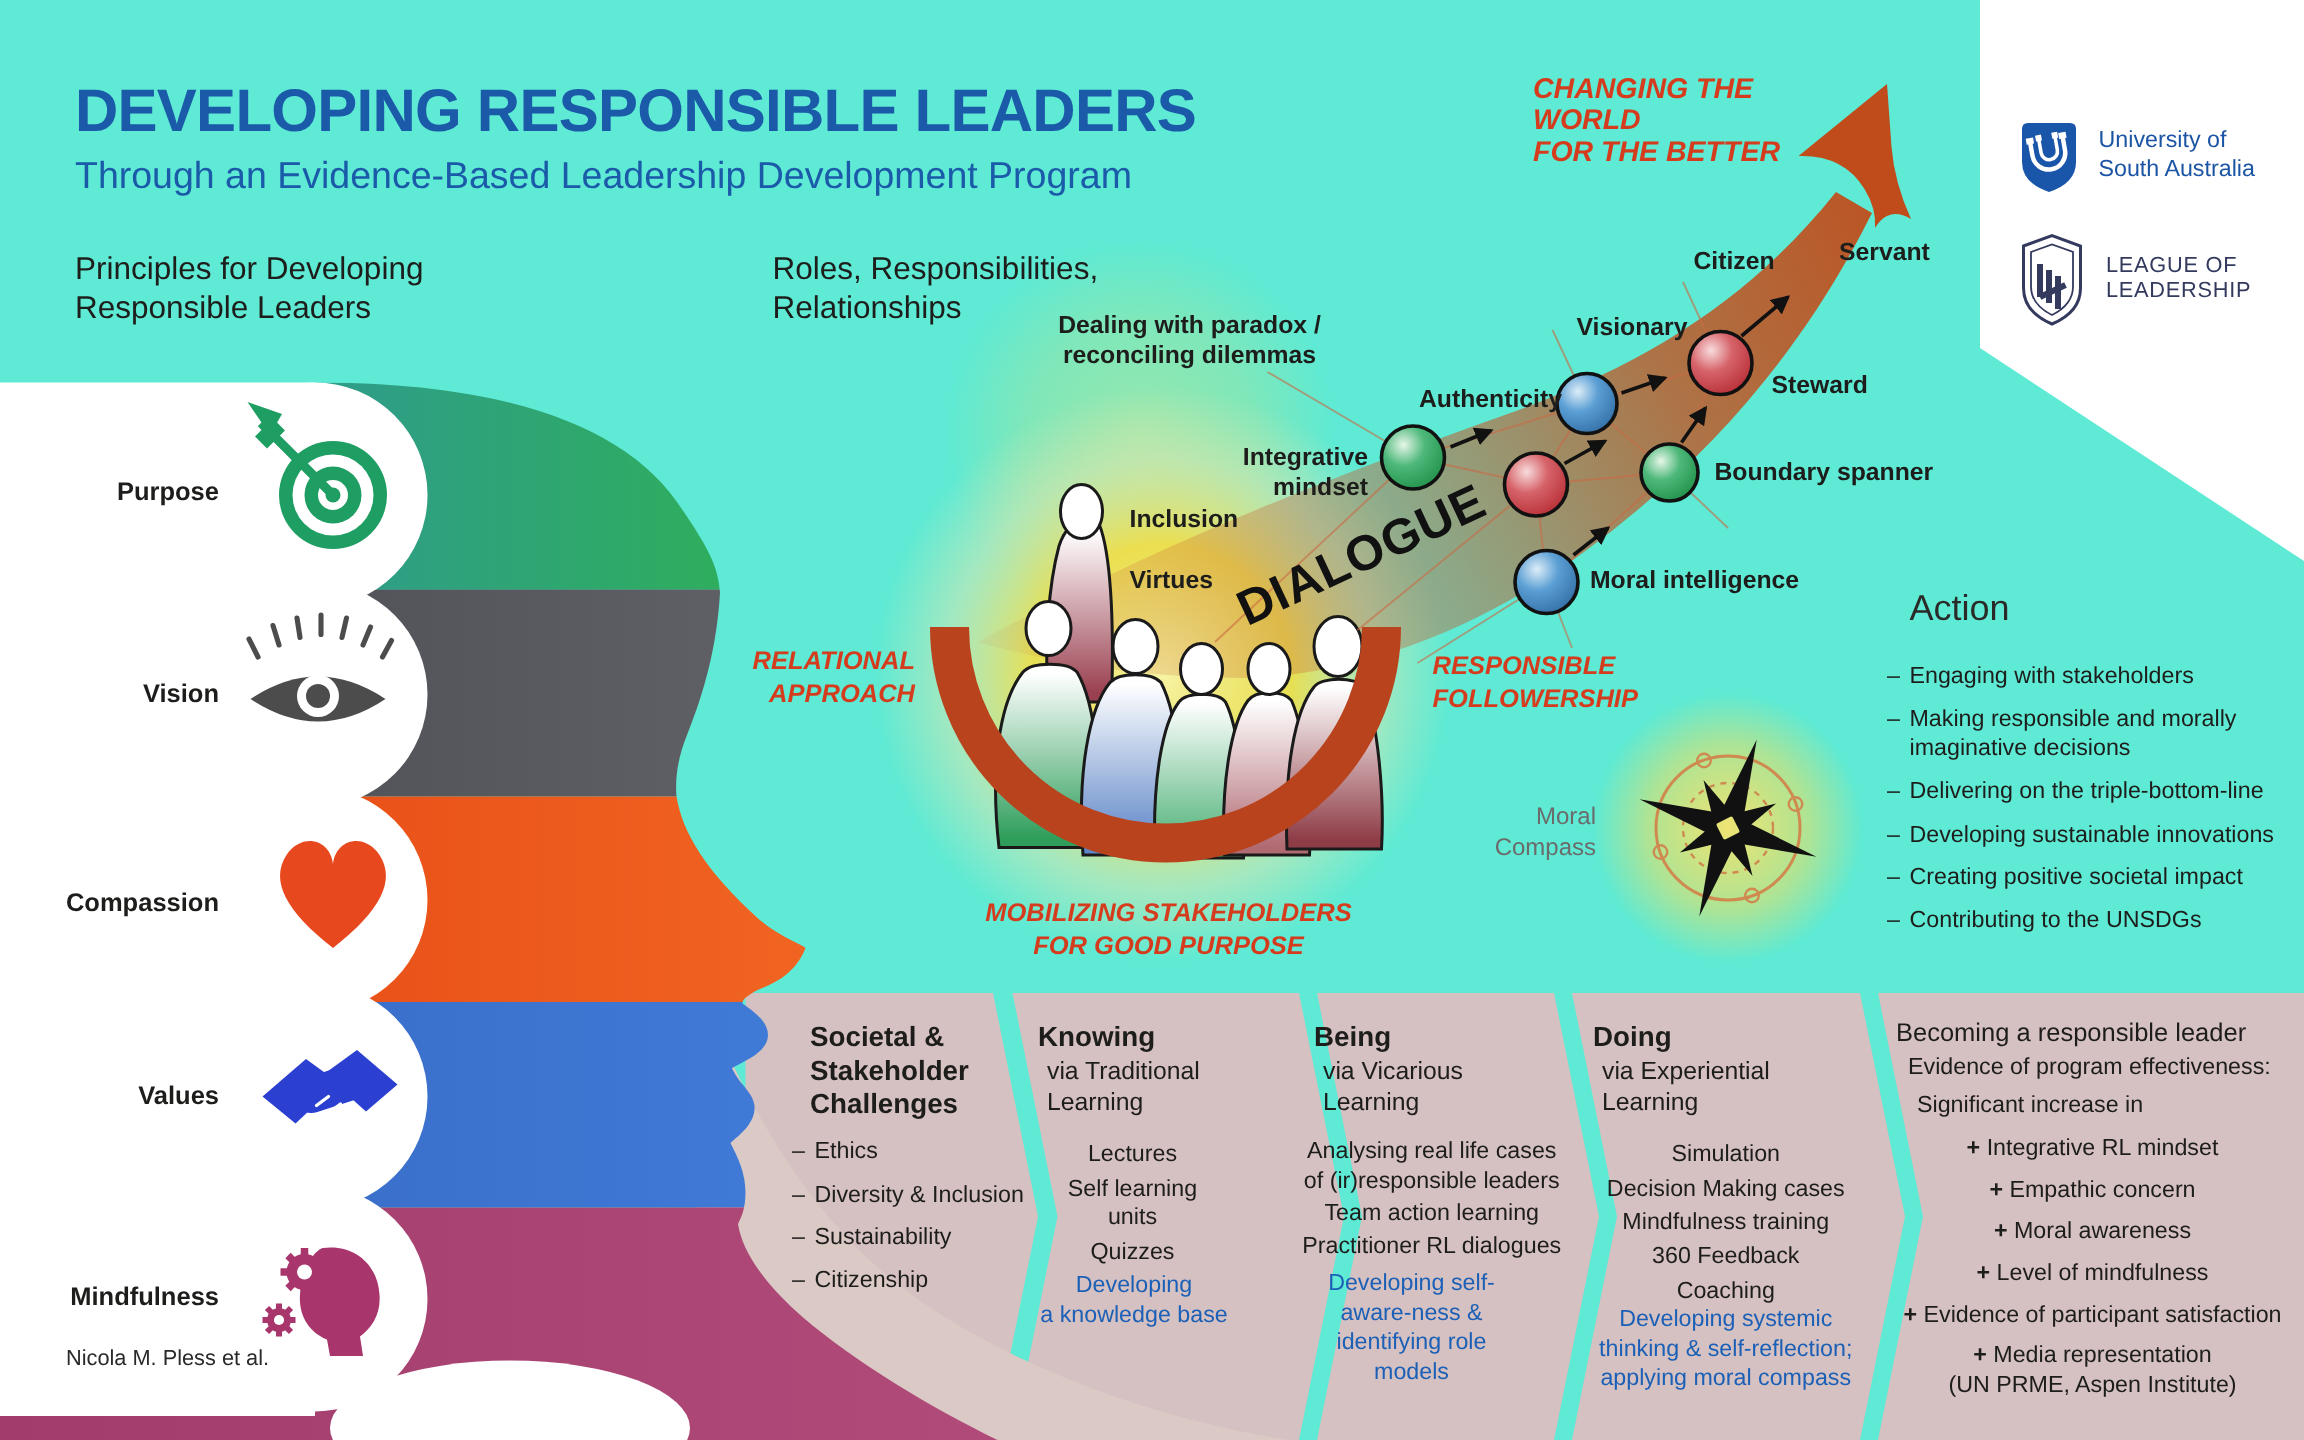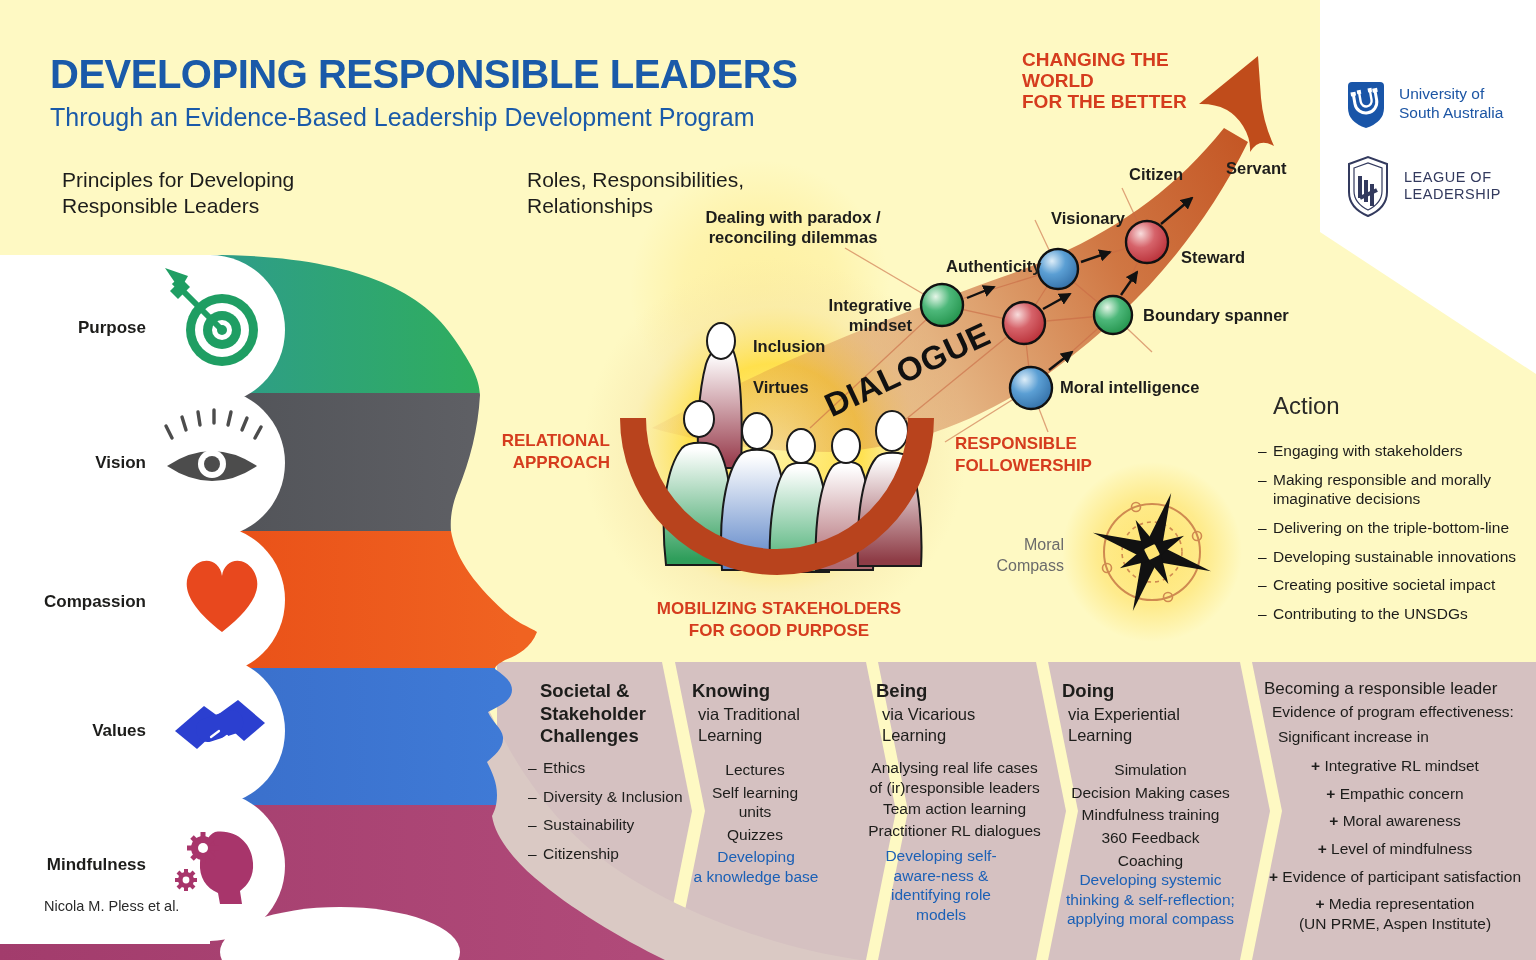--- a/index.html
+++ b/index.html
@@ -1,32 +1,32 @@
 <!DOCTYPE html>
 <html><head>
 <meta charset="utf-8">
 <style>
   html,body{margin:0;padding:0;background:#b9b4aa;}
   #stage{position:relative;width:1536px;height:960px;overflow:hidden;
-         background:#fef9c3;font-family:"Liberation Sans",sans-serif;}
+         background:#5eead4;font-family:"Liberation Sans",sans-serif;}
   #gfx{position:absolute;left:0;top:0;z-index:1;}
   .t{position:absolute;z-index:2;white-space:pre-line;color:#1d1d1b;line-height:1.2;}
   .b{font-weight:normal;}
-  .red{color:#D53C1E;font-weight:bold;}
+  .red{color:#D53C1E;font-weight:bold;font-style:italic;}
   .blue{color:#1B60B6;}
   .ctr{text-align:center;}
   .rgt{text-align:right;}
   .col{display:flex;flex-direction:column;}
   .dash{position:relative;padding-left:15px;}
   .dash::before{content:"–";position:absolute;left:0;top:0;}
   .plus{position:relative;}
   .plus::before{content:"+ ";font-weight:bold;}
   .title{font-size:40px;font-weight:bold;color:#1A5AA9;letter-spacing:-.5px;}
   .subtitle{font-size:25px;color:#1A5AA9;}
-  .h2{font-size:21px;line-height:1.25;margin-left:12px;}
+  .h2{font-size:21px;line-height:1.25;}
   .node-label{font-size:16.5px;font-weight:bold;}
   .band-title{font-size:18.5px;font-weight:bold;line-height:1.22;}
   .band-via{font-size:16.5px;line-height:1.25;}
   .band-item{font-size:15.5px;line-height:1.27;}
   .plabel{font-size:17px;font-weight:bold;}
 </style>
 </head>
 <body>
 
 <div id="stage">

